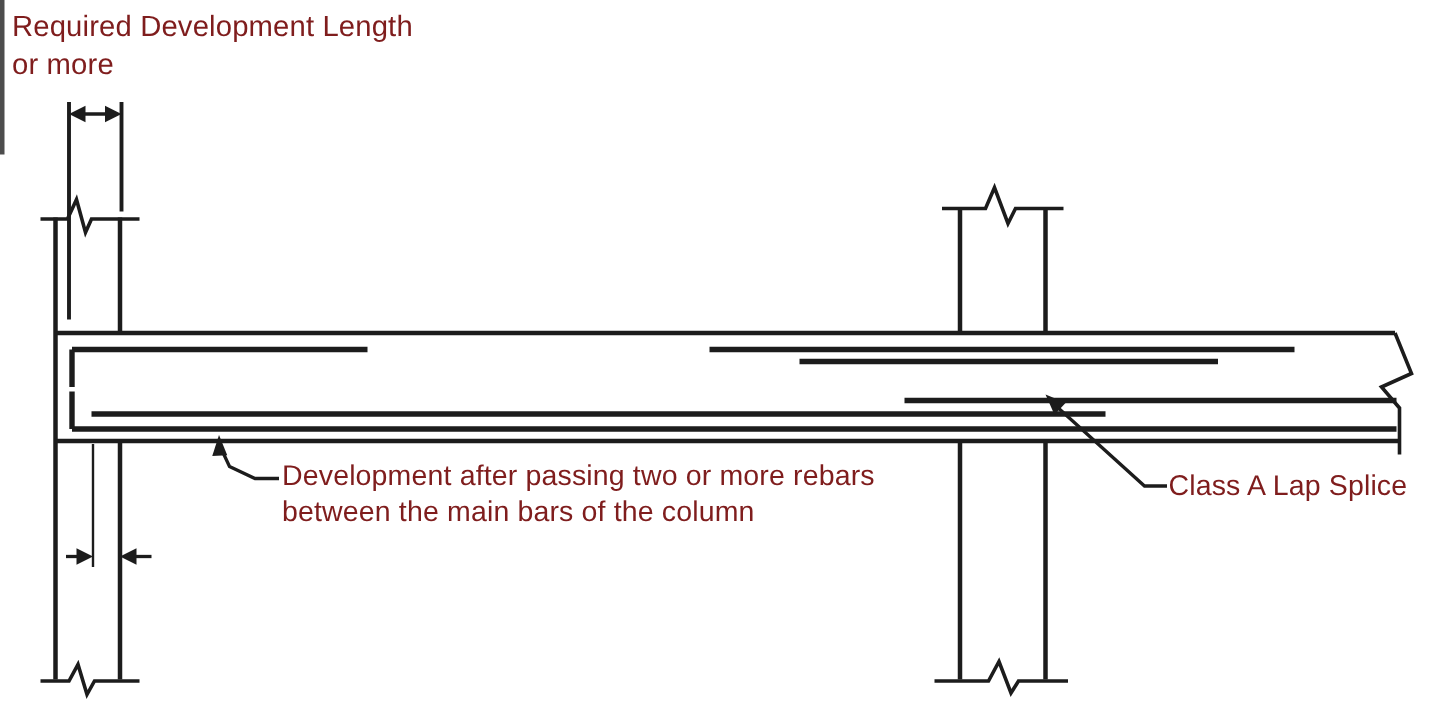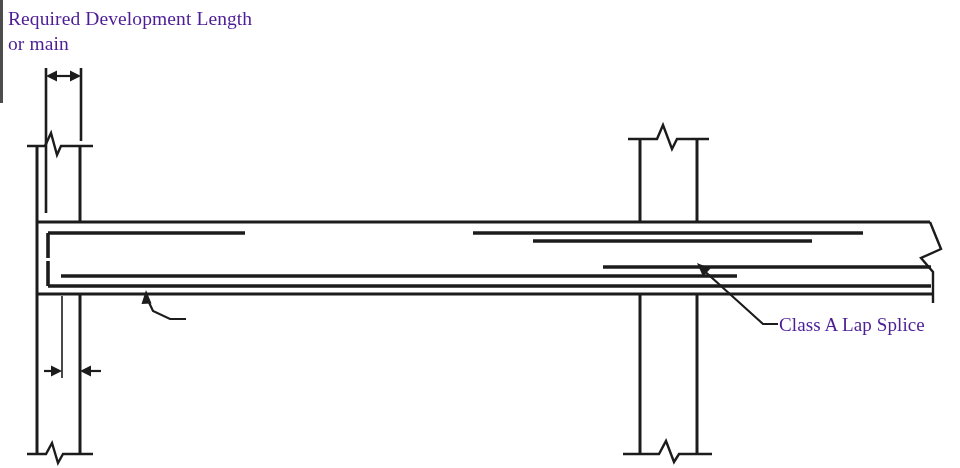--- a/index.html
+++ b/index.html
@@ -9,24 +9,23 @@
     background:#ffffff;
     font-family:"Liberation Sans", sans-serif;
     color:#151515;
     overflow:hidden;
   }
   #linework{position:absolute;left:0;top:0;width:960px;height:468px;}
   .lbl{
     position:absolute;
     font-size:19px;
     line-height:24px;
-    color:#4c1d95;
+    color:#7f1d1d;
     white-space:nowrap;
     letter-spacing:0.1px;
-    font-family:Liberation Serif, serif;
   }
   .lbl.two-line{white-space:normal;}
   .lbl .ln{display:block;white-space:nowrap;}
 </style>
 </head>
 <body>
 
 <div id="stage">
 
   <svg id="linework" viewBox="0 0 960 468" xmlns="http://www.w3.org/2000/svg">
@@ -93,20 +92,24 @@
       <g>
         <polyline points="700,267 763,324 778,324" stroke-width="2.2"></polyline>
         <polygon points="697,263 703,276.5 710.5,268.5" fill="#1c1c1c" stroke="none"></polygon>
       </g>
 
     </g>
   </svg>
 
   <div class="lbl two-line" style="left:8px;top:6px;font-size:19.5px;line-height:25px;">
     <span class="ln">Required Development Length</span>
-    <span class="ln">or main</span>
+    <span class="ln">or more</span>
   </div>
 
+  <div class="lbl two-line" style="left:188px;top:306px;">
+    <span class="ln">Development after passing two or more rebars</span>
+    <span class="ln">between the main bars of the column</span>
+  </div>
 
 
   <div class="lbl" style="left:779px;top:313px;">Class A Lap Splice</div>
 
 </div>
 
 </body></html>

